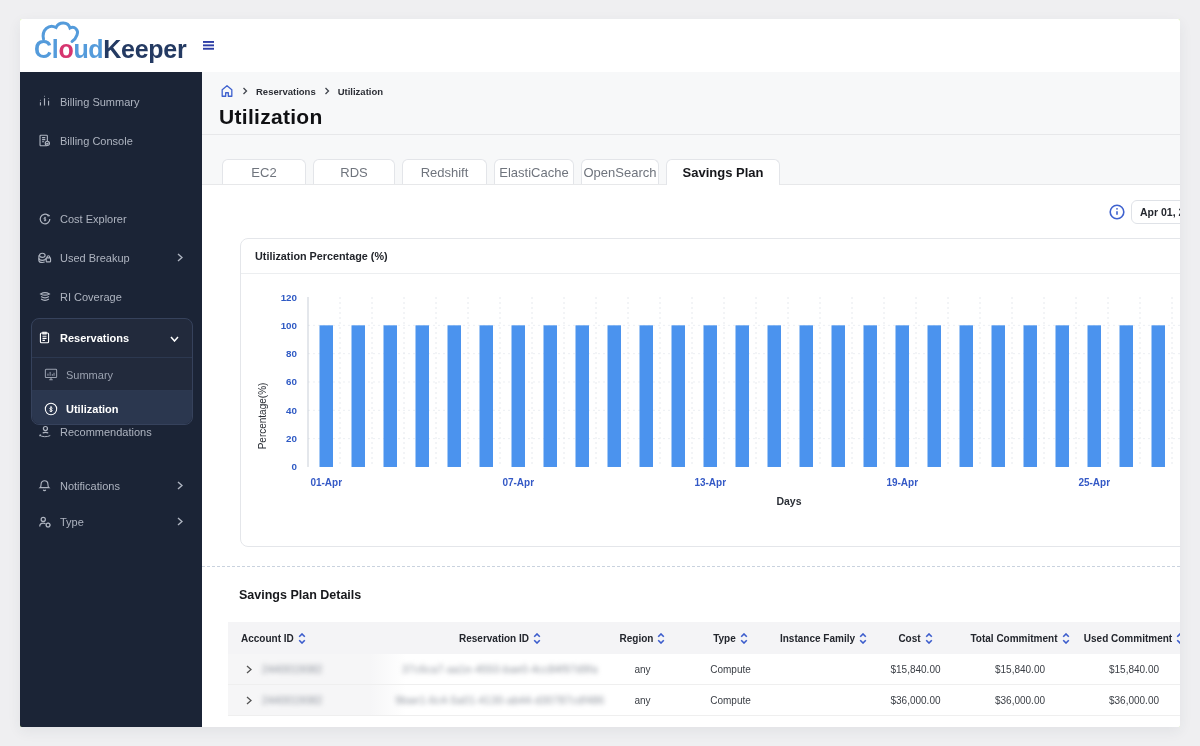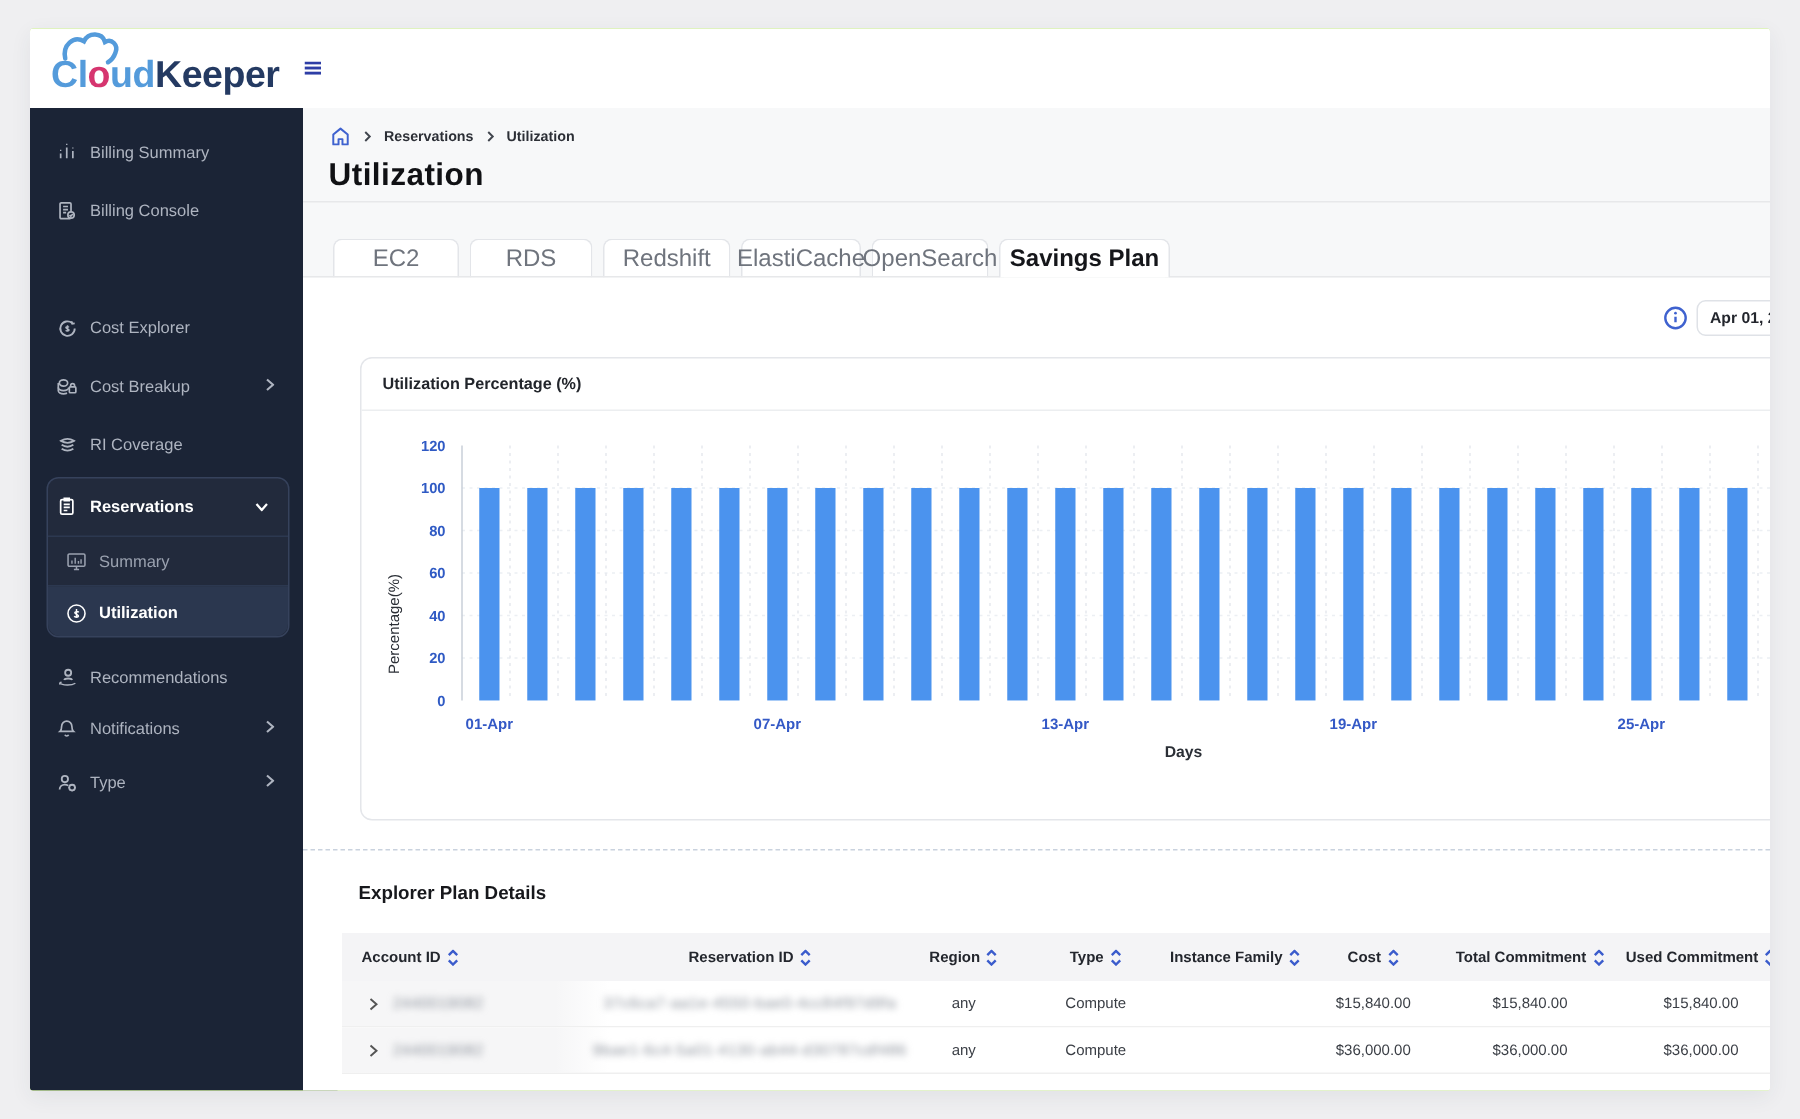--- a/index.html
+++ b/index.html
@@ -19,21 +19,21 @@
 .resv-hl { position:absolute; left:12px; top:319px; width:160px; height:33px; background:#2b374f; border-radius:0 0 8px 8px; }
 .resv-sep { position:absolute; left:12px; top:285px; width:160px; height:1px; background:#2c3850; }
 
 
 .bcrumb { position:absolute; left:18px; top:12px; height:14px; display:flex; align-items:center; gap:8px; font-size:9.5px; color:#2c2f36; font-weight:bold; }
 .ptitle { position:absolute; left:17px; top:33px; font-size:21px; font-weight:bold; color:#101114; letter-spacing:0.3px; }
 .hdiv { position:absolute; left:0; top:62px; width:978px; height:1px; background:#e7e8ea; }
 
 
 .tabs { position:absolute; left:20px; top:87px; height:27px; display:flex; gap:7px; }
-.tab { height:26px; background:#fff; border:1px solid #e3e5e9; border-bottom:none; border-radius:6px 6px 0 0; display:flex; align-items:center; justify-content:center; font-size:16px; color:#6f747d; }
+.tab { height:26px; background:#fff; border:1px solid #e3e5e9; border-bottom:none; border-radius:6px 6px 0 0; display:flex; align-items:center; justify-content:center; font-size:13px; color:#6f747d; }
 .tab.active { color:#15161a; font-weight:bold; position:relative; z-index:3; }
 .tabline { position:absolute; left:0; top:112px; width:978px; height:1px; background:#e7e8ea; z-index:1; }
 
 
 .infoic { position:absolute; left:907px; top:132px; width:16px; height:16px; z-index:4;}
 .datebox { position:absolute; left:929px; top:128px; width:70px; height:24px; background:#fff; border:1px solid #dfe2e7; border-radius:6px; display:flex; align-items:center; padding-left:8px; font-size:10.5px; font-weight:bold; color:#23262d; z-index:4; white-space:nowrap; overflow:hidden; }
 
 
 .chartcard { position:absolute; left:38px; top:166px; width:990px; height:309px; background:#fff; border:1px solid #e4e6ea; border-radius:8px; z-index:2; }
 .ctitle { position:absolute; left:14px; top:11px; font-size:10.8px; font-weight:bold; color:#22252b; }
@@ -106,21 +106,21 @@
     <div class="nav-item" style="top:166px;">
         <span class="nico">
           <svg width="15" height="13" viewBox="0 0 17 15" fill="none" stroke="#aeb4c0" stroke-width="1.3">
             <ellipse cx="6" cy="5" rx="3.2" ry="2.4"></ellipse>
             <path d="M2 8.5c0 1.3 1.8 2.3 4 2.3s4-1 4-2.3"></path>
             <path d="M2 5v6c0 1.3 1.8 2.3 4 2.3 1 0 2-.2 2.7-.5"></path>
             <rect x="10.5" y="8" width="5" height="4.5" rx="0.8"></rect>
             <path d="M11.5 8V7a1.5 1.5 0 0 1 3 0v1"></path>
           </svg>
         </span>
-        <span class="ntext">Cost Breakup</span>
+        <span class="ntext">Used Breakup</span>
         <span class="nchev"><svg width="6" height="9" viewBox="0 0 6 9" fill="none" stroke="#aeb4c0" stroke-width="1.4">
             <path d="M1 1l4 3.5L1 8"></path>
           </svg></span>
       </div>
     <div class="nav-item" style="top:205px;">
         <span class="nico">
           <svg width="14" height="13" viewBox="0 0 16 15" fill="none" stroke="#aeb4c0" stroke-width="1.4">
             <path d="M3 4.5 Q8 1.5 13 4.5 Q8 7.5 3 4.5Z"></path>
             <path d="M3.5 7.5c3 2 6 2 9 0"></path>
             <path d="M3.5 10.5c3 2 6 2 9 0"></path>
@@ -153,21 +153,21 @@
       </div>
     <div class="nav-item" style="top:317px; color:#fff; font-weight:bold;">
         <span class="nico" style="left:23px;">
           <svg width="14" height="14" viewBox="0 0 16 16" fill="none" stroke="#fff" stroke-width="1.2">
             <circle cx="8" cy="8" r="6.5"></circle>
             <path d="M8 4.5v7M6.3 10c.4 1 3 1.1 3.2 0 .3-1.2-3-1.3-2.8-2.6.2-1 2.4-1.2 3-.2" stroke-width="1.1"></path>
           </svg>
         </span>
         <span class="ntext" style="left:46px;">Utilization</span>
       </div>
-    <div class="nav-item" style="top:360px;padding-left:42px;">
+    <div class="nav-item" style="top:340px;padding-left:42px;">
         <span class="nico">
           <svg width="14" height="14" viewBox="0 0 16 16" fill="none" stroke="#aeb4c0" stroke-width="1.4">
             <circle cx="8.5" cy="4" r="2.3"></circle>
             <path d="M5.5 9.5c.5-1.5 5.5-1.5 6 0"></path>
             <path d="M2 11.5c2 2.4 9 2.4 12 .5M2 11.5l1.5-.3M2 11.5l.3 1.5" stroke-width="1.1"></path>
           </svg>
         </span>
         <span class="ntext">Recommendations</span>
       </div>
     <div class="nav-item" style="top:394px;">
@@ -309,21 +309,21 @@
           <text x="277.25" y="211.98" fill="#3459c6" font-size="10" text-anchor="middle" font-weight="600">07-Apr</text>
           <text x="469.25" y="211.98" fill="#3459c6" font-size="10" text-anchor="middle" font-weight="600">13-Apr</text>
           <text x="661.25" y="211.98" fill="#3459c6" font-size="10" text-anchor="middle" font-weight="600">19-Apr</text>
           <text x="853.25" y="211.98" fill="#3459c6" font-size="10" text-anchor="middle" font-weight="600">25-Apr</text>
           <text x="548" y="230.98" fill="#2b2f36" font-size="10.5" text-anchor="middle" font-weight="bold">Days</text>
           <text x="25" y="142" fill="#2b2f36" font-size="10" text-anchor="middle" font-weight="normal" transform="rotate(-90 25 142)">Percentage(%)</text>
         </svg>
     </div>
 
     <div class="dashdiv"></div>
-    <div class="tbltitle">Explorer Plan Details</div>
+    <div class="tbltitle">Savings Plan Details</div>
 
     <div class="tbl">
       <div class="thead">
         <div class="hcell" style="left:13px; justify-content:flex-start; width:170px;">Account ID <svg width="8" height="11" viewBox="0 0 8 11" fill="none" stroke="#3b5ccc" stroke-width="1.6">
               <path d="M1.2 3.8L4 1 6.8 3.8"></path>
               <path d="M1.2 7.2L4 10 6.8 7.2"></path>
             </svg></div>
         <div class="hcell" style="left:172px; width:200px;">Reservation ID <svg width="8" height="11" viewBox="0 0 8 11" fill="none" stroke="#3b5ccc" stroke-width="1.6">
               <path d="M1.2 3.8L4 1 6.8 3.8"></path>
               <path d="M1.2 7.2L4 10 6.8 7.2"></path>

